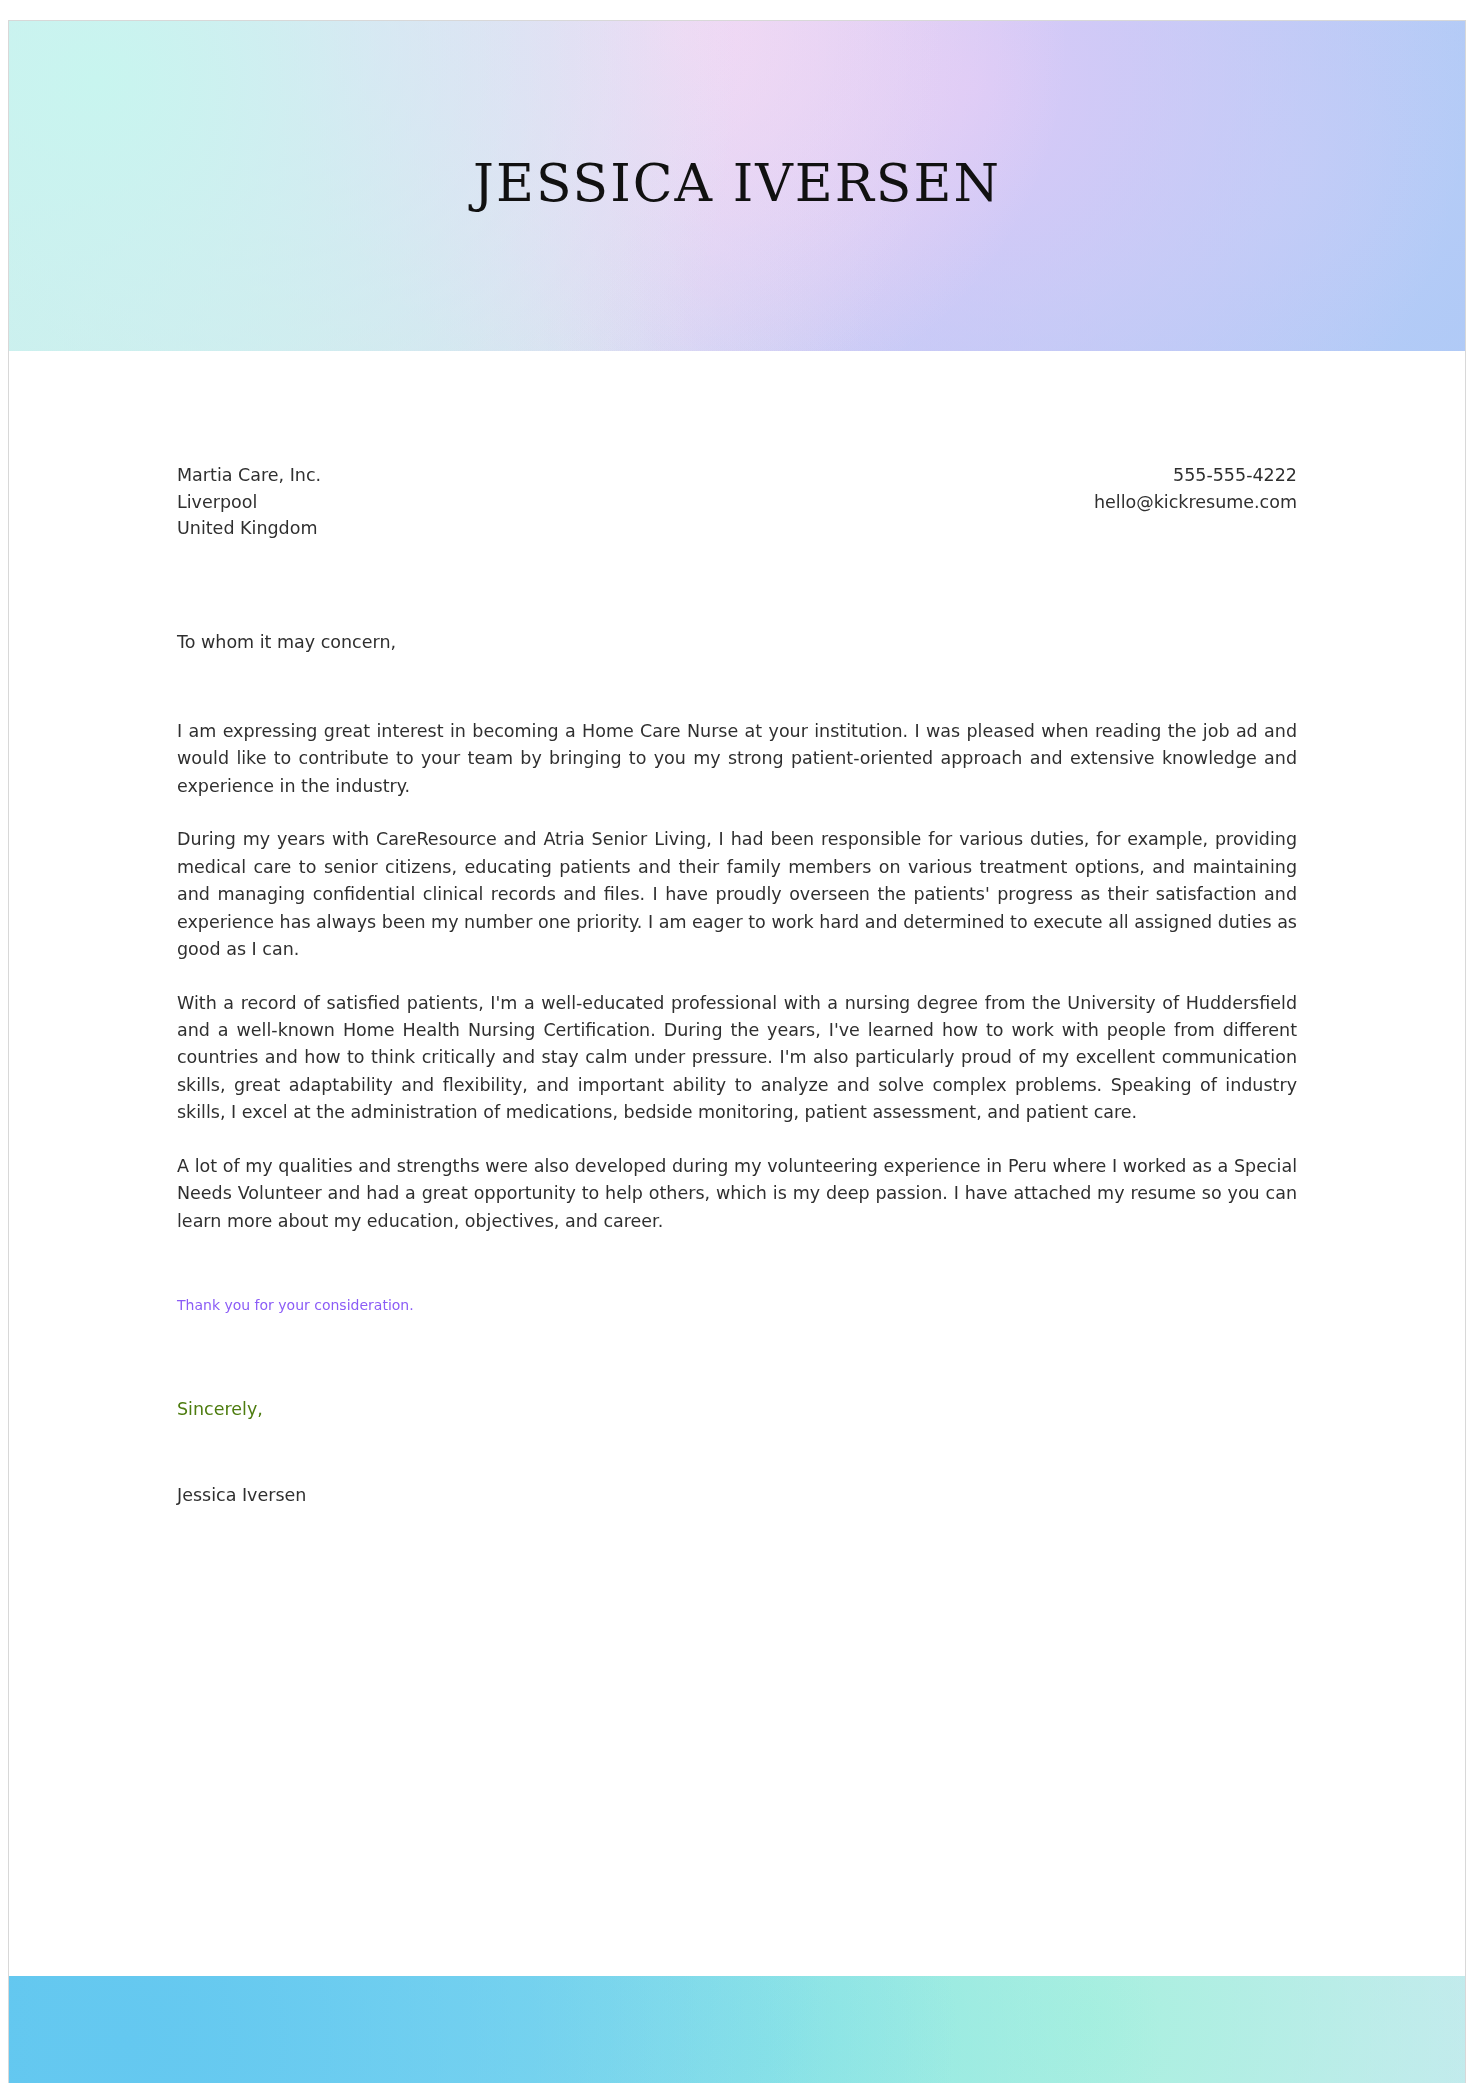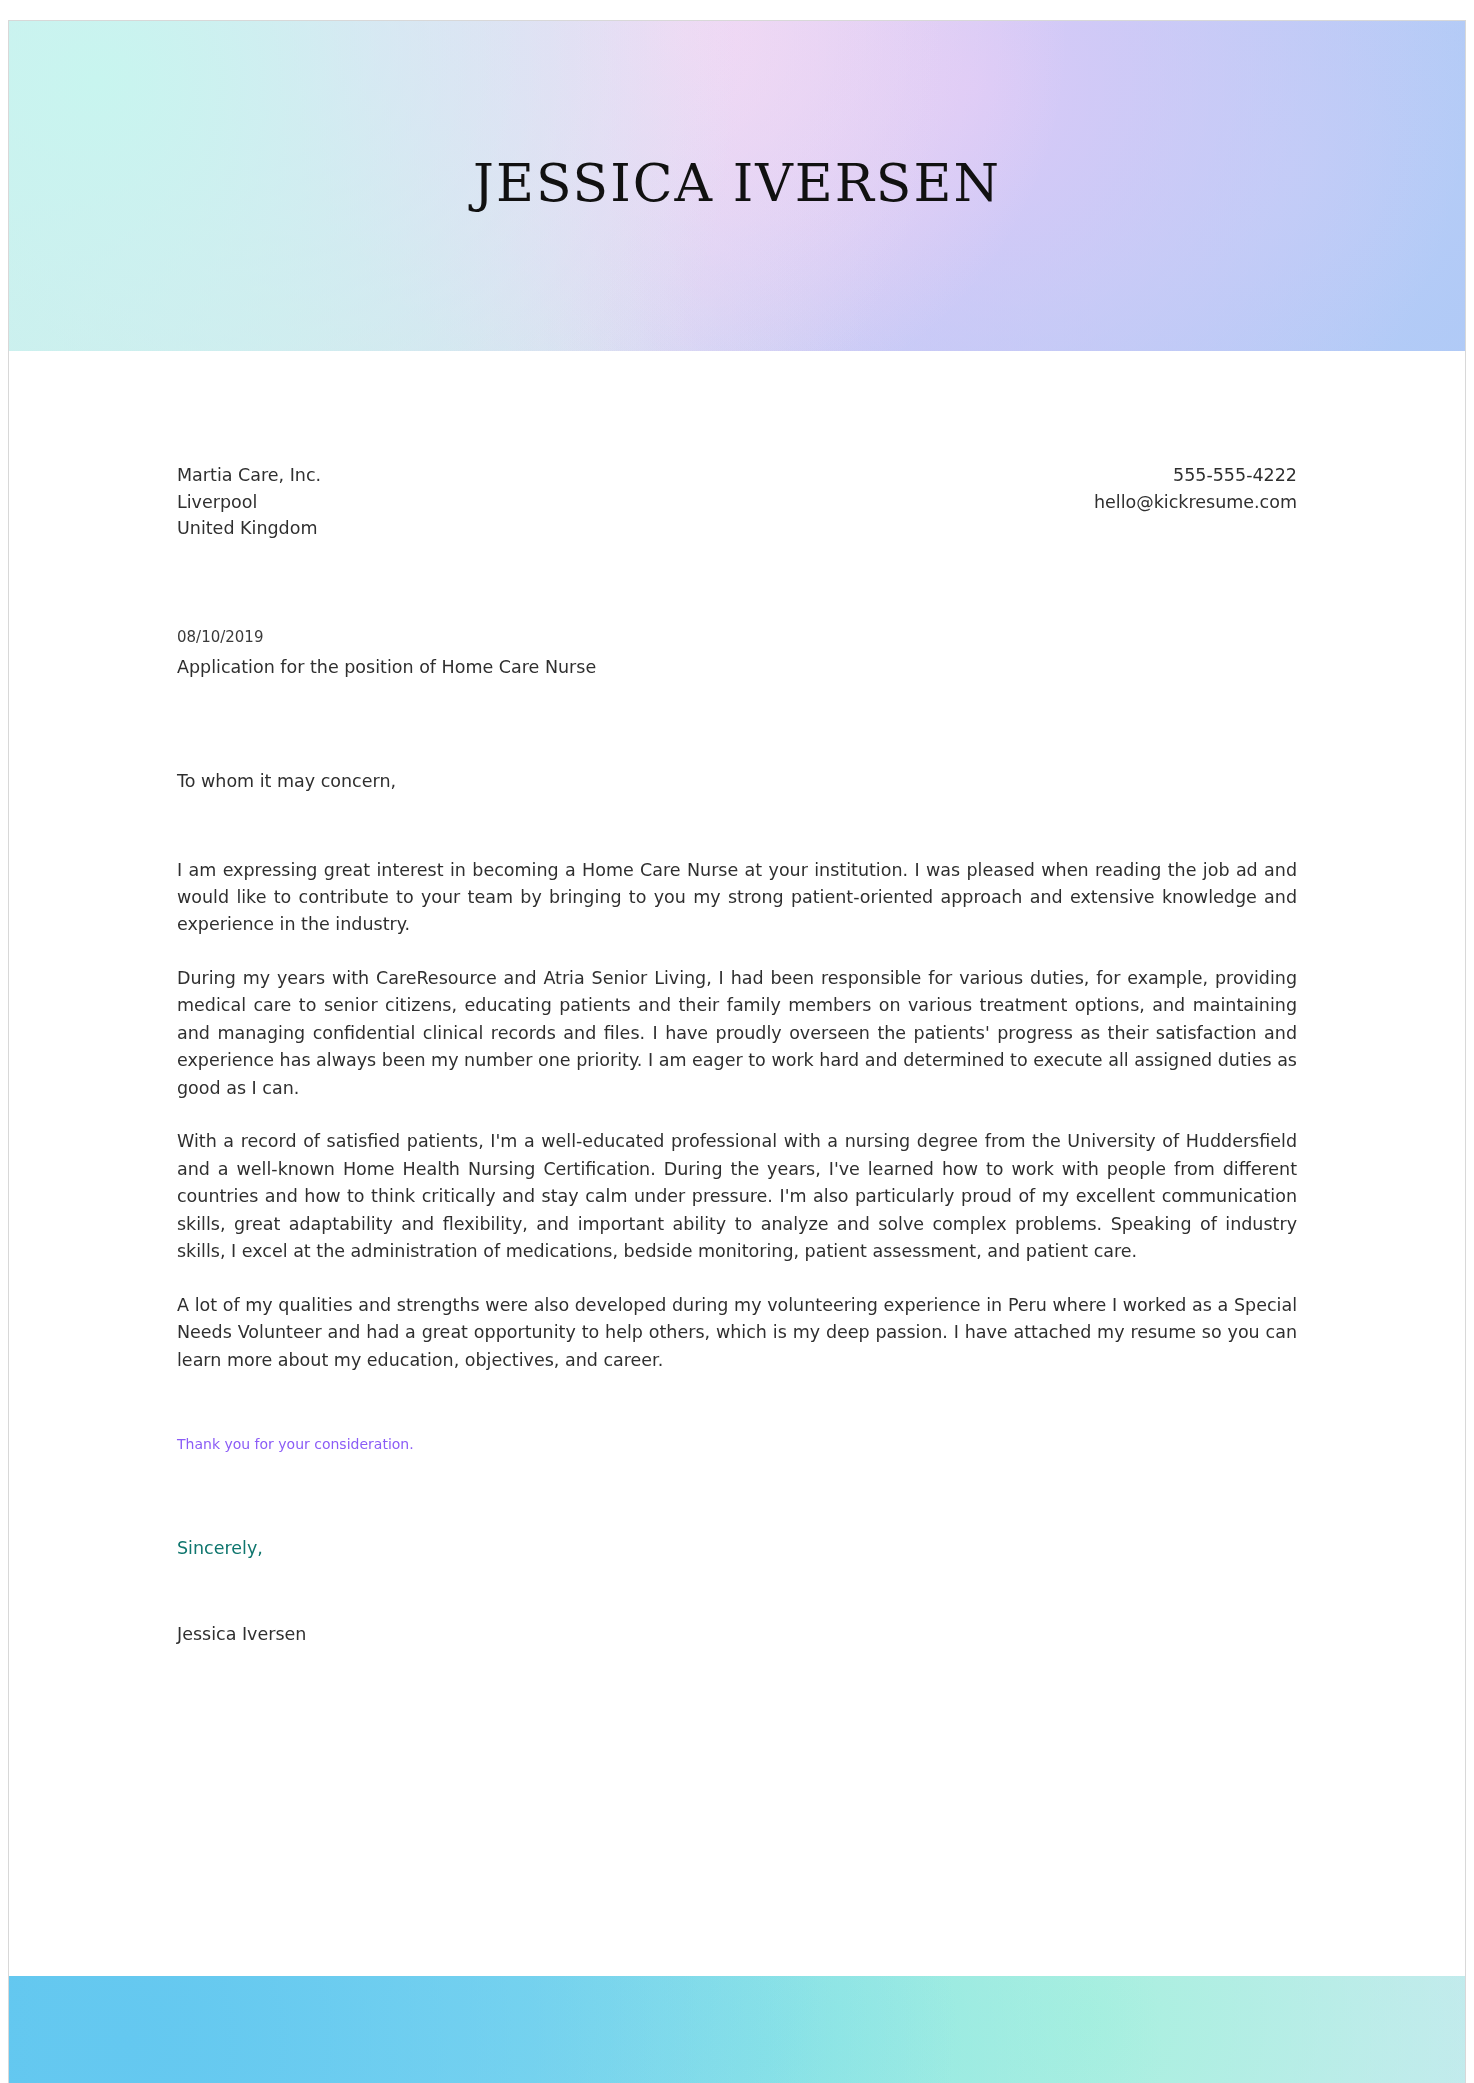--- a/index.html
+++ b/index.html
@@ -121,21 +121,21 @@
   }
 
   .closing-thanks {
     margin-top: 62px;
     font-size: 14px;
     color: #8b5cf6;
   }
   .closing-sincerely {
     margin-top: 86px;
     font-size: 17.5px;
-    color: #0f766e;
+    color: #4d7c0f;
   }
   .closing-signature {
     margin-top: 66px;
     font-size: 17.5px;
     color: #2f2f2f;
   }
 
   
   .footer-band {
     position: absolute;
@@ -169,24 +169,20 @@
           <div>Martia Care, Inc.</div>
           <div>Liverpool</div>
           <div>United Kingdom</div>
         </div>
         <div class="contact-block">
           <div>555-555-4222</div>
           <div>hello@kickresume.com</div>
         </div>
       </div>
 
-      <div class="meta-block">
-        <div class="meta-date">08/10/2019</div>
-        <div class="meta-subject">Application for the position of Home Care Nurse</div>
-      </div>
 
       <div class="salutation">To whom it may concern,</div>
 
       <div class="letter-body">
         <p>I am expressing great interest in becoming a Home Care Nurse at your institution. I was pleased when reading the job ad and would like to contribute to your team by bringing to you my strong patient-oriented approach and extensive knowledge and experience in the industry.</p>
         <p>During my years with CareResource and Atria Senior Living, I had been responsible for various duties, for example, providing medical care to senior citizens, educating patients and their family members on various treatment options, and maintaining and managing confidential clinical records and files. I have proudly overseen the patients' progress as their satisfaction and experience has always been my number one priority. I am eager to work hard and determined to execute all assigned duties as good as I can.</p>
         <p>With a record of satisfied patients, I'm a well-educated professional with a nursing degree from the University of Huddersfield and a well-known Home Health Nursing Certification. During the years, I've learned how to work with people from different countries and how to think critically and stay calm under pressure. I'm also particularly proud of my excellent communication skills, great adaptability and flexibility, and important ability to analyze and solve complex problems. Speaking of industry skills, I excel at the administration of medications, bedside monitoring, patient assessment, and patient care.</p>
         <p>A lot of my qualities and strengths were also developed during my volunteering experience in Peru where I worked as a Special Needs Volunteer and had a great opportunity to help others, which is my deep passion. I have attached my resume so you can learn more about my education, objectives, and career.</p>
       </div>
 

